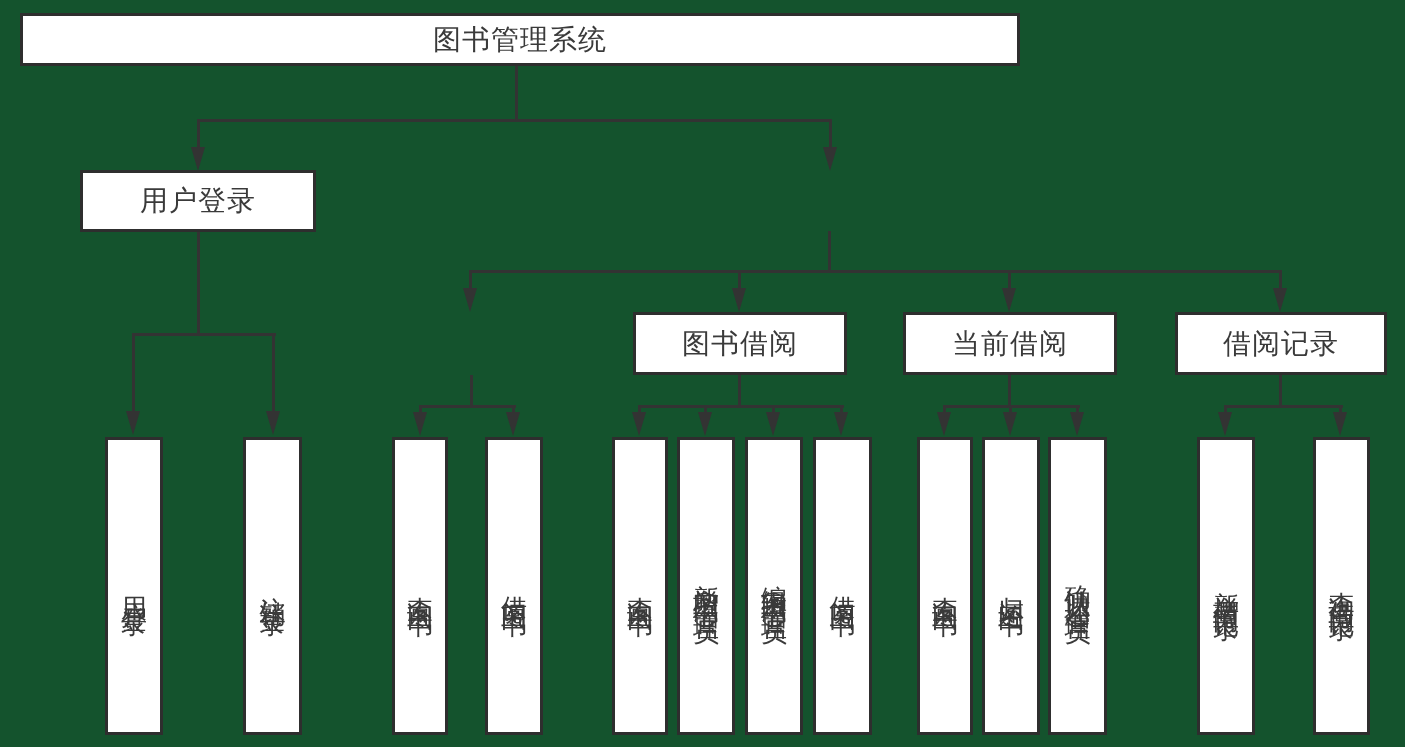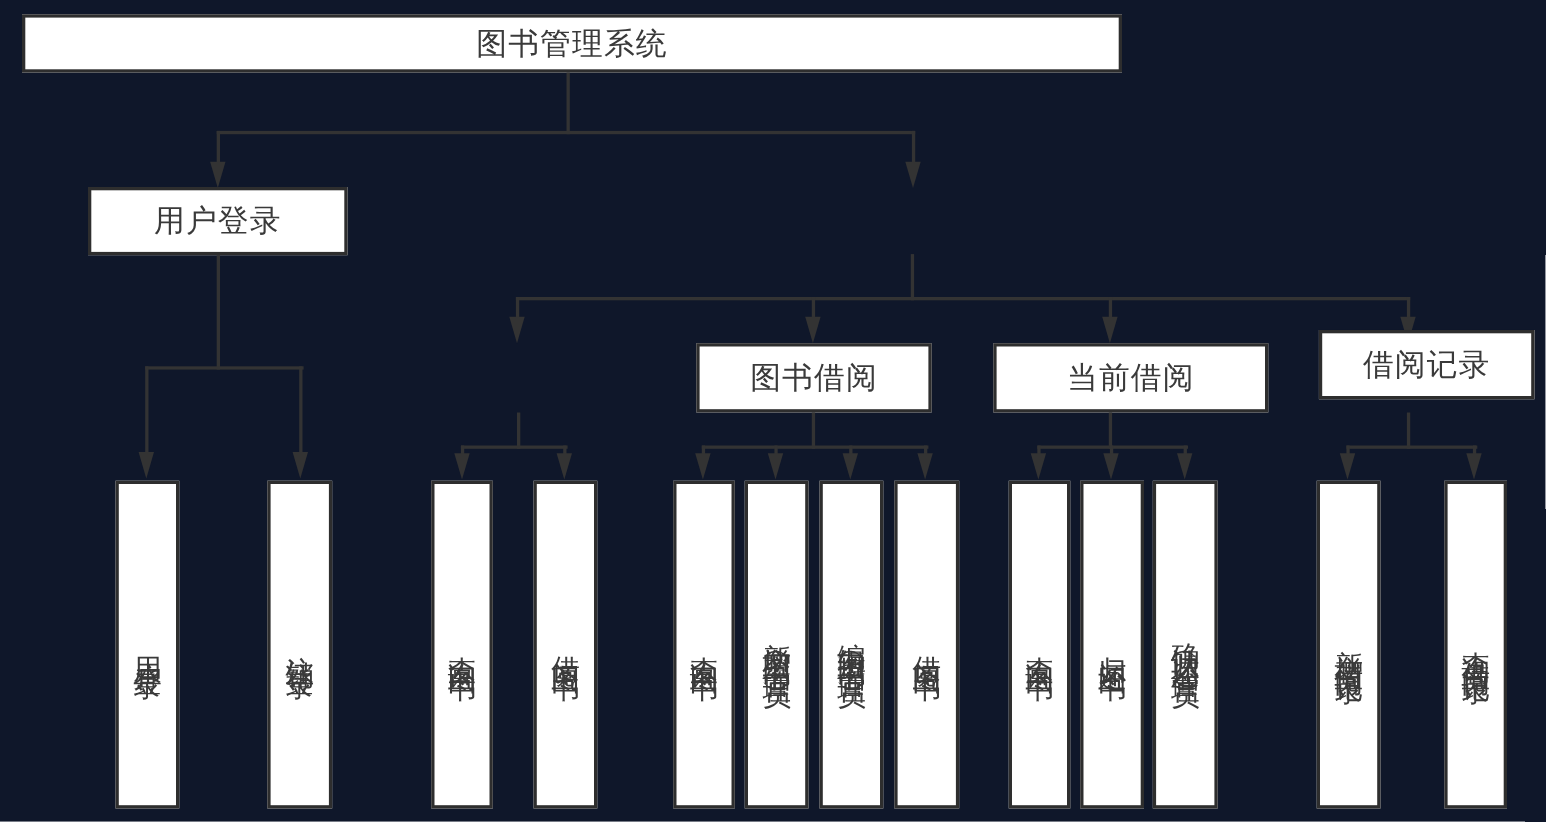--- a/index.html
+++ b/index.html
@@ -1,17 +1,17 @@
 <!DOCTYPE html>
 <html style="--line: #333333; --box-border: #2e2e2e; --text: #3a3a3a; --watermark: #b3b3b3; --background: #ffffff;"><head>
 <meta charset="utf-8">
 <style>
   html,body { margin:0; padding:0; background:#ffffff; }
   #canvas {
-    position:relative; width:1405px; height:747px; background:#0f172a;
+    position:relative; width:1405px; height:747px; background:#14532d;
     font-family:"Liberation Sans","DejaVu Sans",sans-serif;
     overflow:hidden;
   }
   .box {
     position:absolute; box-sizing:border-box; background:#ffffff;
     border:3px solid var(--box-border,#2e2e2e);
     display:flex; align-items:center; justify-content:center;
     color:var(--text,#3a3a3a);
   }
   .hbox { font-size:28px; letter-spacing:1px; }
@@ -60,22 +60,22 @@
   <div class="vline" style="left:469px; top:270px; width:3px; height:20px;"></div>
   <div class="tri" style="left:463px; top:288px;"></div>
   <div class="vline" style="left:738px; top:270px; width:3px; height:20px;"></div>
   <div class="tri" style="left:732px; top:288px;"></div>
   <div class="vline" style="left:1008px; top:270px; width:3px; height:20px;"></div>
   <div class="tri" style="left:1002px; top:288px;"></div>
   <div class="vline" style="left:1279px; top:270px; width:3px; height:20px;"></div>
   <div class="tri" style="left:1273px; top:288px;"></div>
 
   <div class="box hbox" style="left:633px; top:312px; width:214px; height:63px;">图书借阅</div>
-  <div class="box hbox" style="left:903px; top:312px; width:250px; height:63px;">当前借阅</div>
-  <div class="box hbox" style="left:1175px; top:300px; width:196px; height:63px;margin-left:24px;">借阅记录</div>
+  <div class="box hbox" style="left:903px; top:312px; width:214px; height:63px;">当前借阅</div>
+  <div class="box hbox" style="left:1175px; top:312px; width:212px; height:63px;">借阅记录</div>
 
   <div class="vline" style="left:470px; top:375px; width:3px; height:33px;"></div>
   <div class="hline" style="left:419px; top:405px; width:97px; height:3px;"></div>
   <div class="vline" style="left:419px; top:405px; width:3px; height:10px;"></div>
   <div class="tri" style="left:413px; top:412px;"></div>
   <div class="vline" style="left:512px; top:405px; width:3px; height:10px;"></div>
   <div class="tri" style="left:506px; top:412px;"></div>
 
   <div class="vline" style="left:738px; top:375px; width:3px; height:33px;"></div>
   <div class="hline" style="left:638px; top:405px; width:206px; height:3px;"></div>

